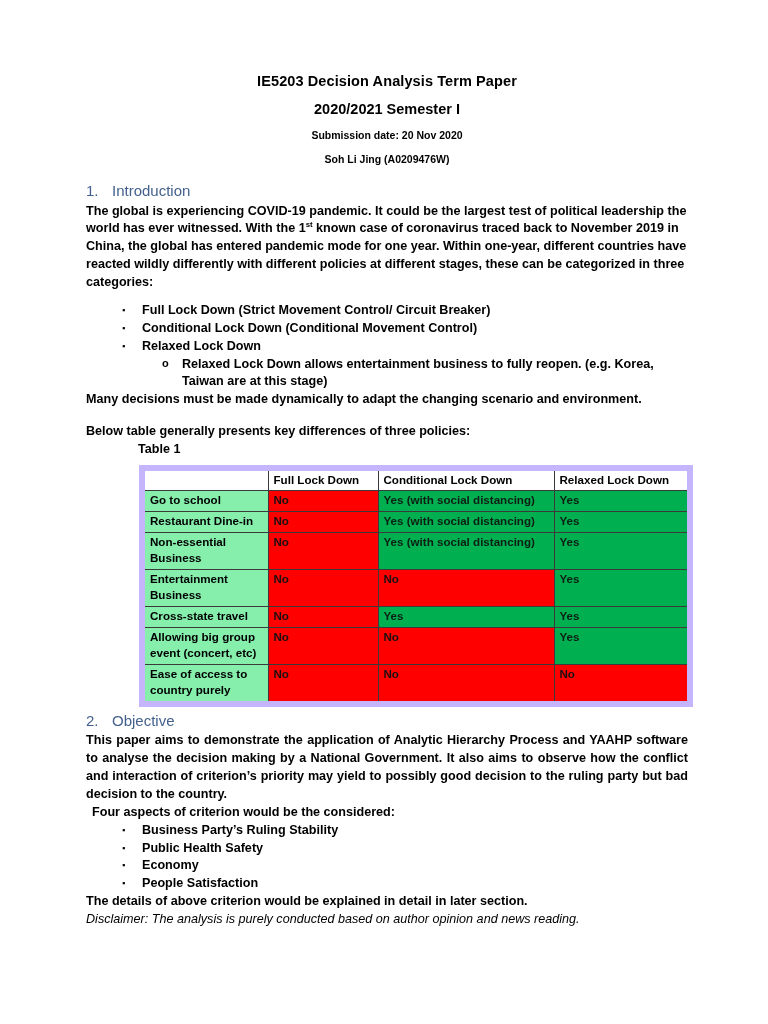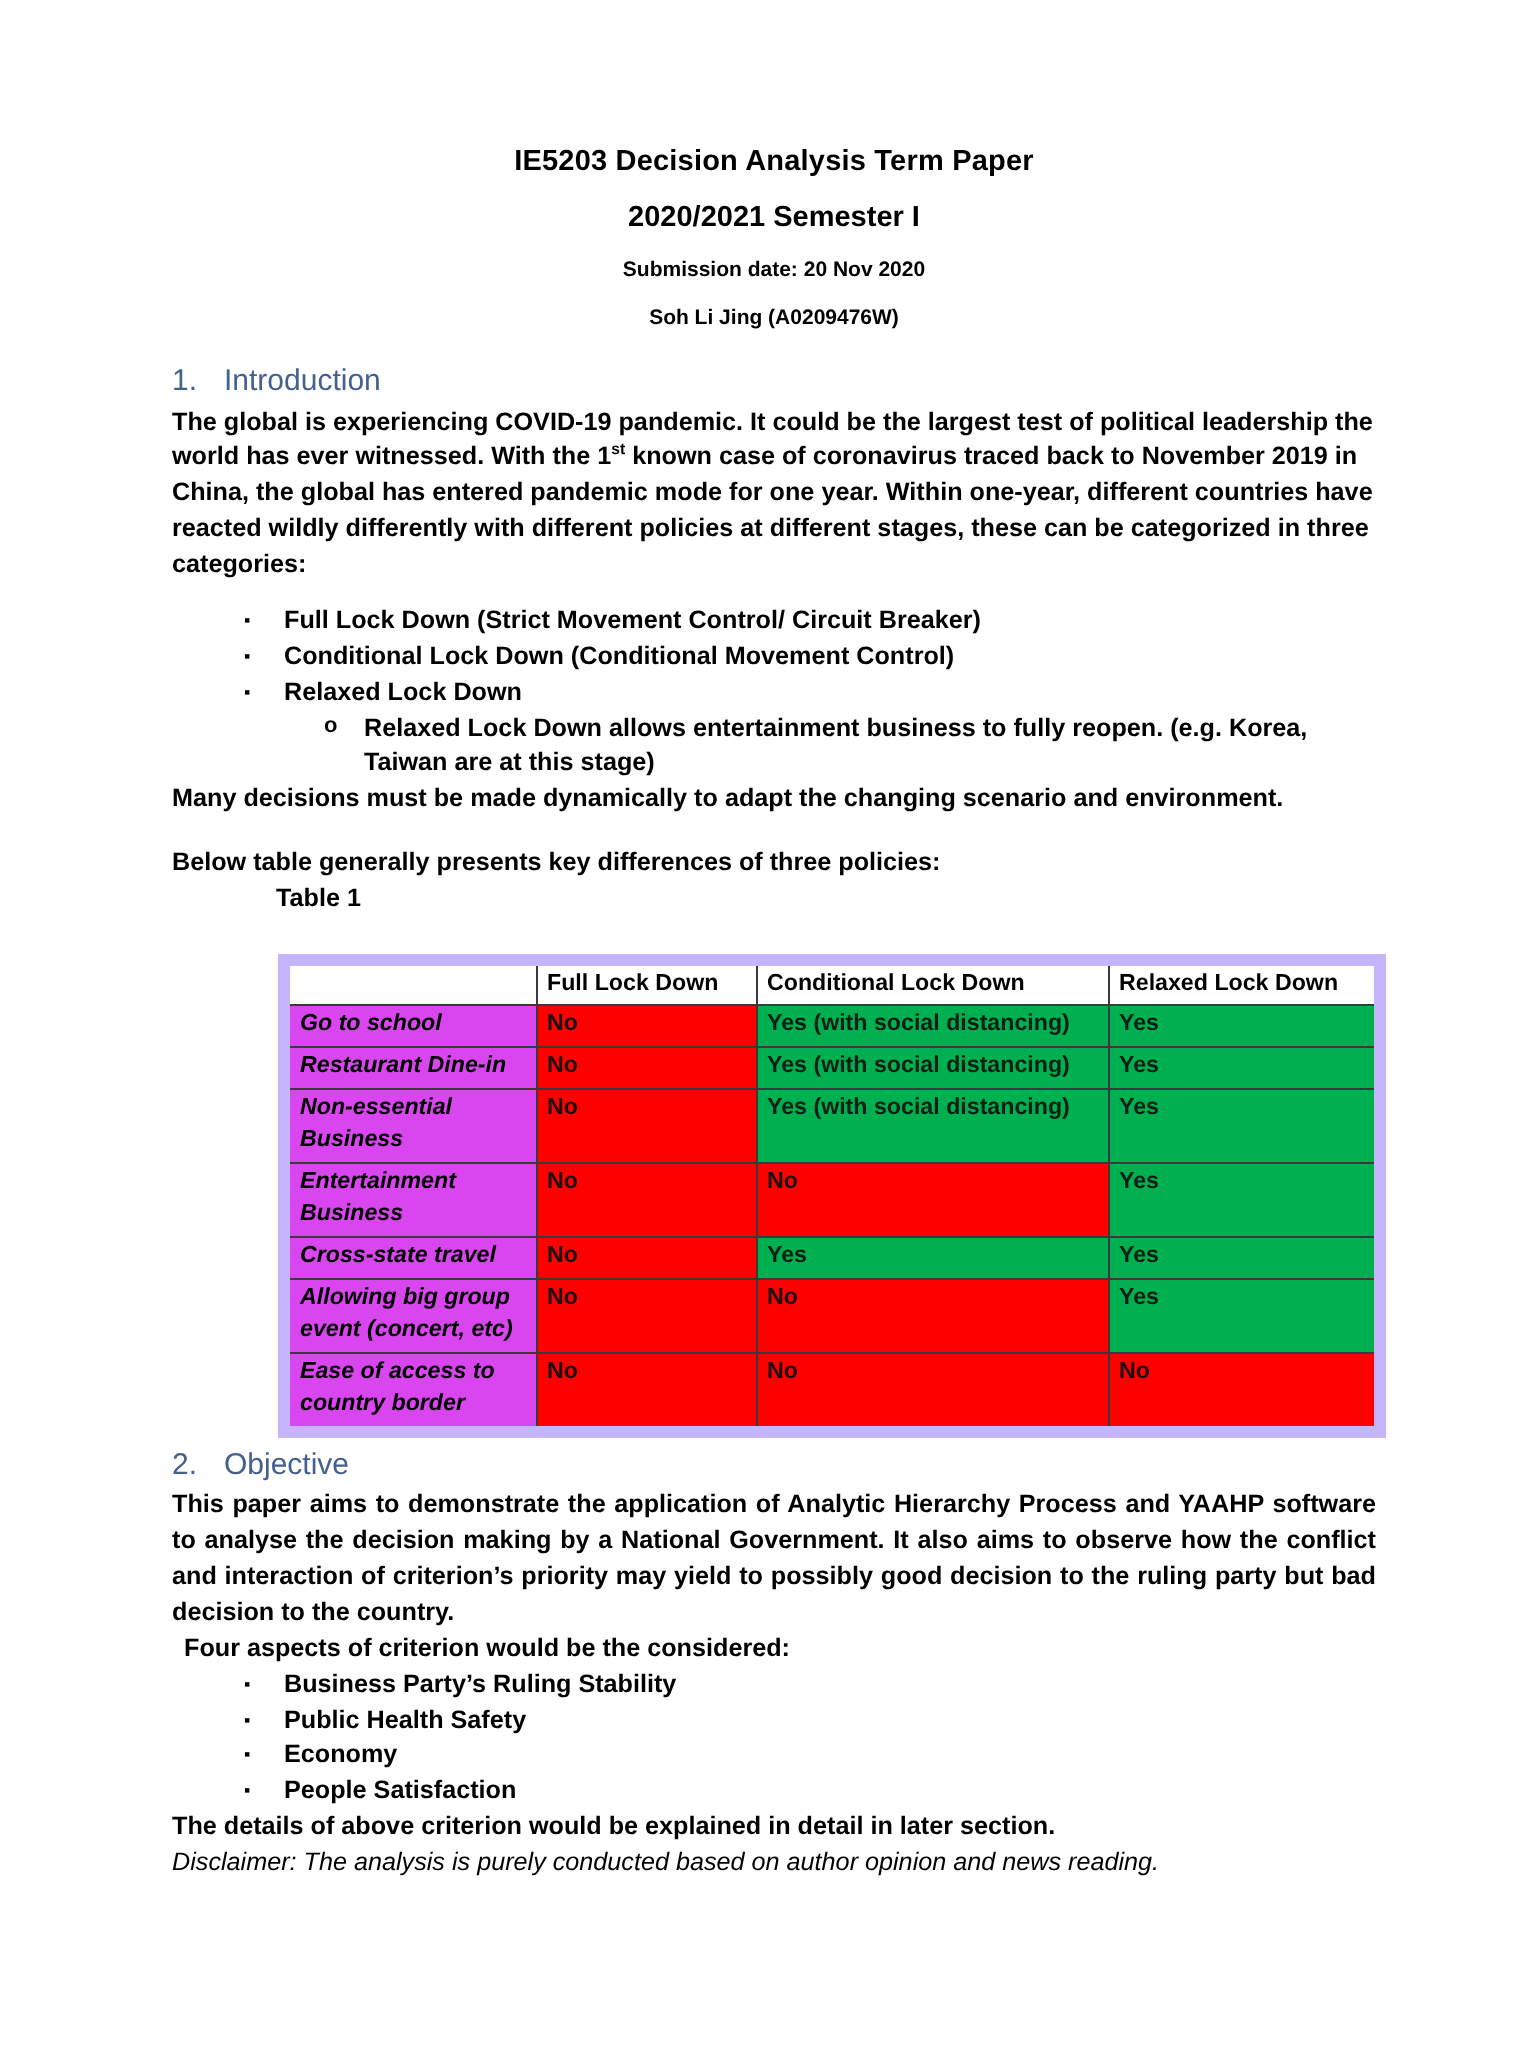--- a/index.html
+++ b/index.html
@@ -127,21 +127,21 @@
 
   .spacer-10 { height: 10px; }
   .spacer-14 { height: 14px; }
   .spacer-6 { height: 6px; }
 
   
   .table-label {
     font-size: 12.6px;
     font-weight: bold;
     line-height: 1.42;
-    margin: 0 0 18px 52px;
+    margin: 0 0 6px 52px;
   }
   table.t1 {
     border-collapse: collapse;
     table-layout: fixed;
     width: 548px;
     margin-left: 53px;
     border: 6px solid #c4b5fd;
   }
   table.t1 td, table.t1 th {
     border: 1px solid #3a3a3a;
@@ -154,21 +154,21 @@
     word-wrap: break-word;
   }
   table.t1 th { font-weight: bold; background: #ffffff; }
   col.c1 { width: 126px; }
   col.c2 { width: 110px; }
   col.c3 { width: 176px; }
   col.c4 { width: 136px; }
 
   td.v-no  { background: #ff0000; color: #1a1010; }
   td.v-yes { background: #00b050; color: #0d1f14; }
-  td.rowhdr { background: #d946ef; color: #000000; font-style: italic; }
+  td.rowhdr { background: #86efac; color: #000000; }
   .hdr-empty { background: #ffffff; }
 
   .tall2 { height: 34px; }
 
   
   p.disclaimer {
     font-size: 12.6px;
     font-weight: normal;
     font-style: italic;
     line-height: 1.42;
@@ -264,21 +264,21 @@
           <td class="v-yes">Yes</td>
           <td class="v-yes">Yes</td>
         </tr>
         <tr class="tall2">
           <td class="rowhdr">Allowing big group event (concert, etc)</td>
           <td class="v-no">No</td>
           <td class="v-no">No</td>
           <td class="v-yes">Yes</td>
         </tr>
         <tr class="tall2">
-          <td class="rowhdr">Ease of access to country border</td>
+          <td class="rowhdr">Ease of access to country purely</td>
           <td class="v-no">No</td>
           <td class="v-no">No</td>
           <td class="v-no">No</td>
         </tr>
       </tbody>
     </table>
 
     <div class="spacer-6"></div>
 
     <div class="section-heading">

